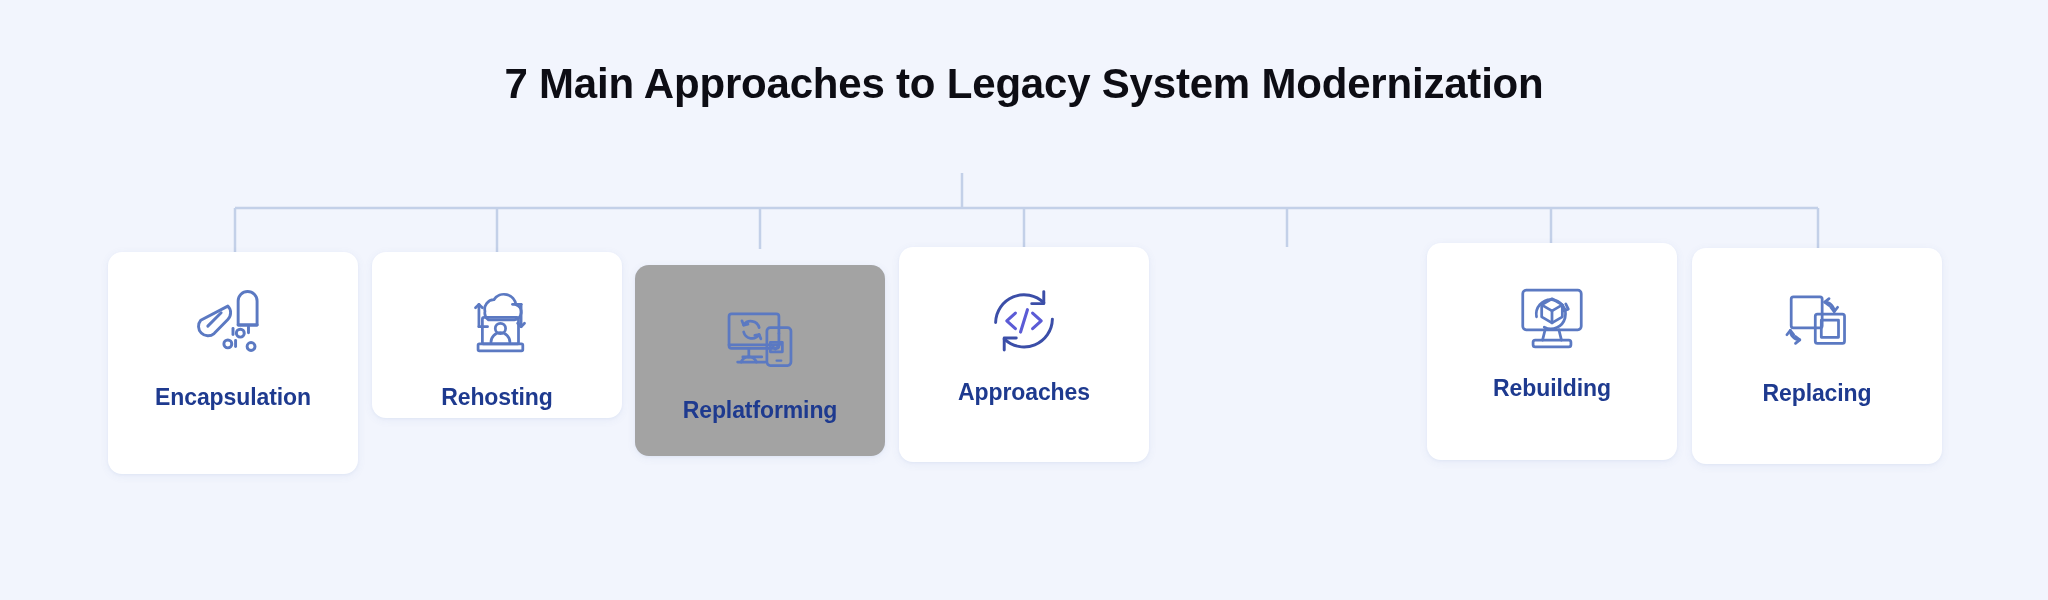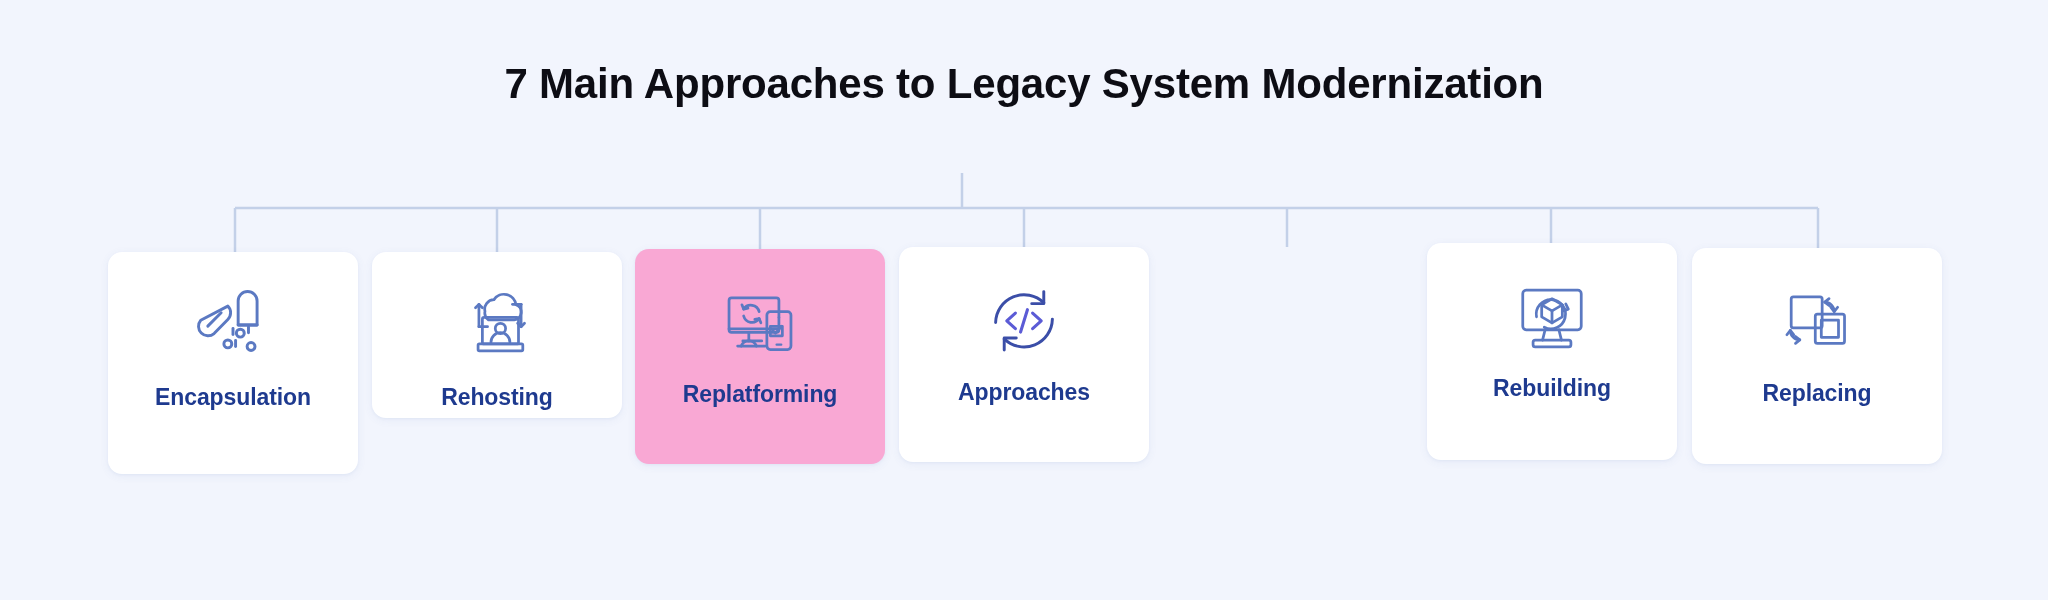--- a/index.html
+++ b/index.html
@@ -153,21 +153,21 @@
           <rect x="33" y="41" width="42" height="31" rx="2"></rect>
           <circle cx="54" cy="54" r="6"></circle>
           <path d="M43 70 a11 11 0 0 1 22 0"></path>
 
           <rect x="28" y="72" width="52" height="8" rx="1.5"></rect>
         </svg>
       </span>
       <span class="card-label" style="color: rgb(30, 58, 143);">Rehosting</span>
     </div>
 
-    <div class="card" style="left: 635px; top: 249px; height: 215px; background: #f9a8d4;">
+    <div class="card" style="left: 635px; top: 265px; height: 191px; background: #a3a3a3;">
       <span class="card-icon">
         <svg viewBox="0 0 100 100" fill="none" stroke="#5b79c2" stroke-width="3.2" stroke-linecap="round" stroke-linejoin="round">
 
           <rect x="14" y="22" width="58" height="40" rx="3"></rect>
           <path d="M14 58 h58"></path>
           <path d="M37 62 v10"></path>
           <path d="M24 78 h32"></path>
           <path d="M30 72 h22 a7 7 0 0 0 0 0 z"></path>
           <path d="M28 78 a10 10 0 0 1 9 -6 a10 10 0 0 1 9 6"></path>
 

